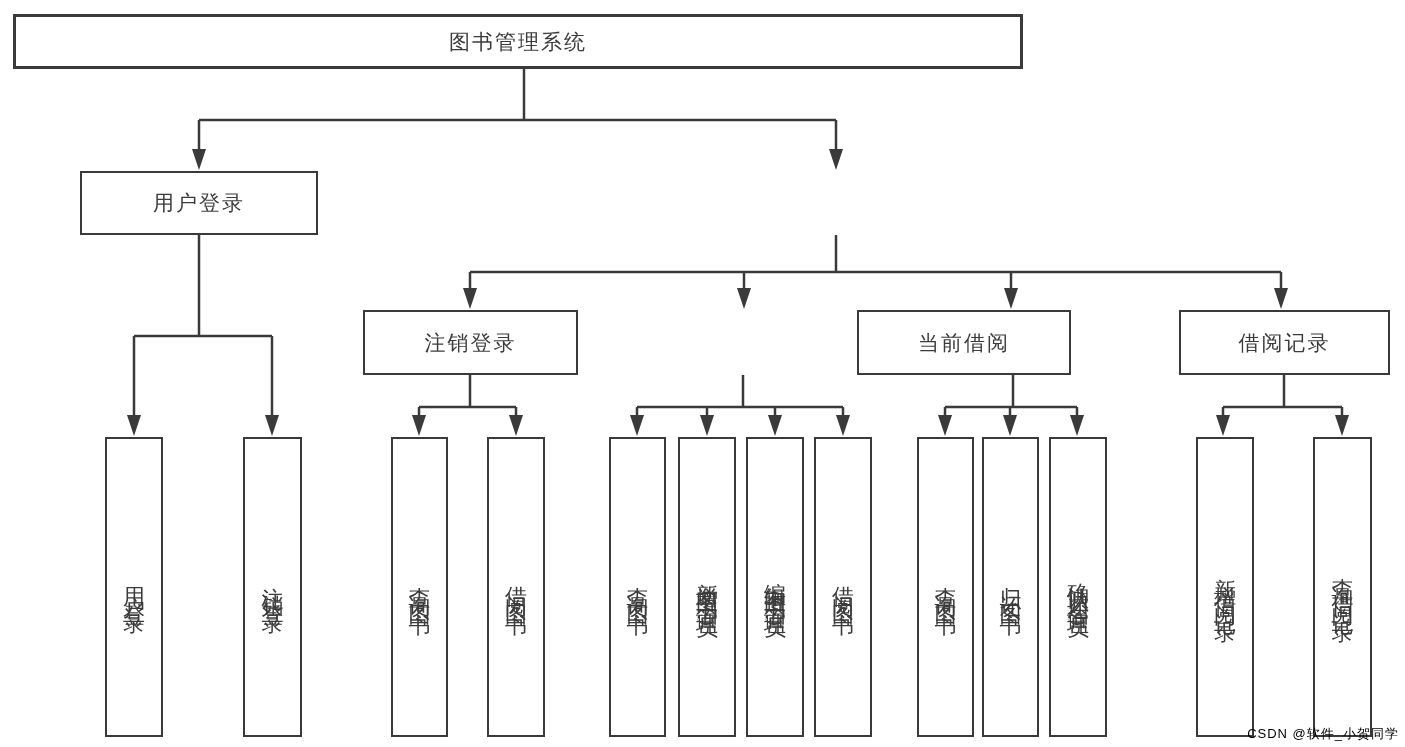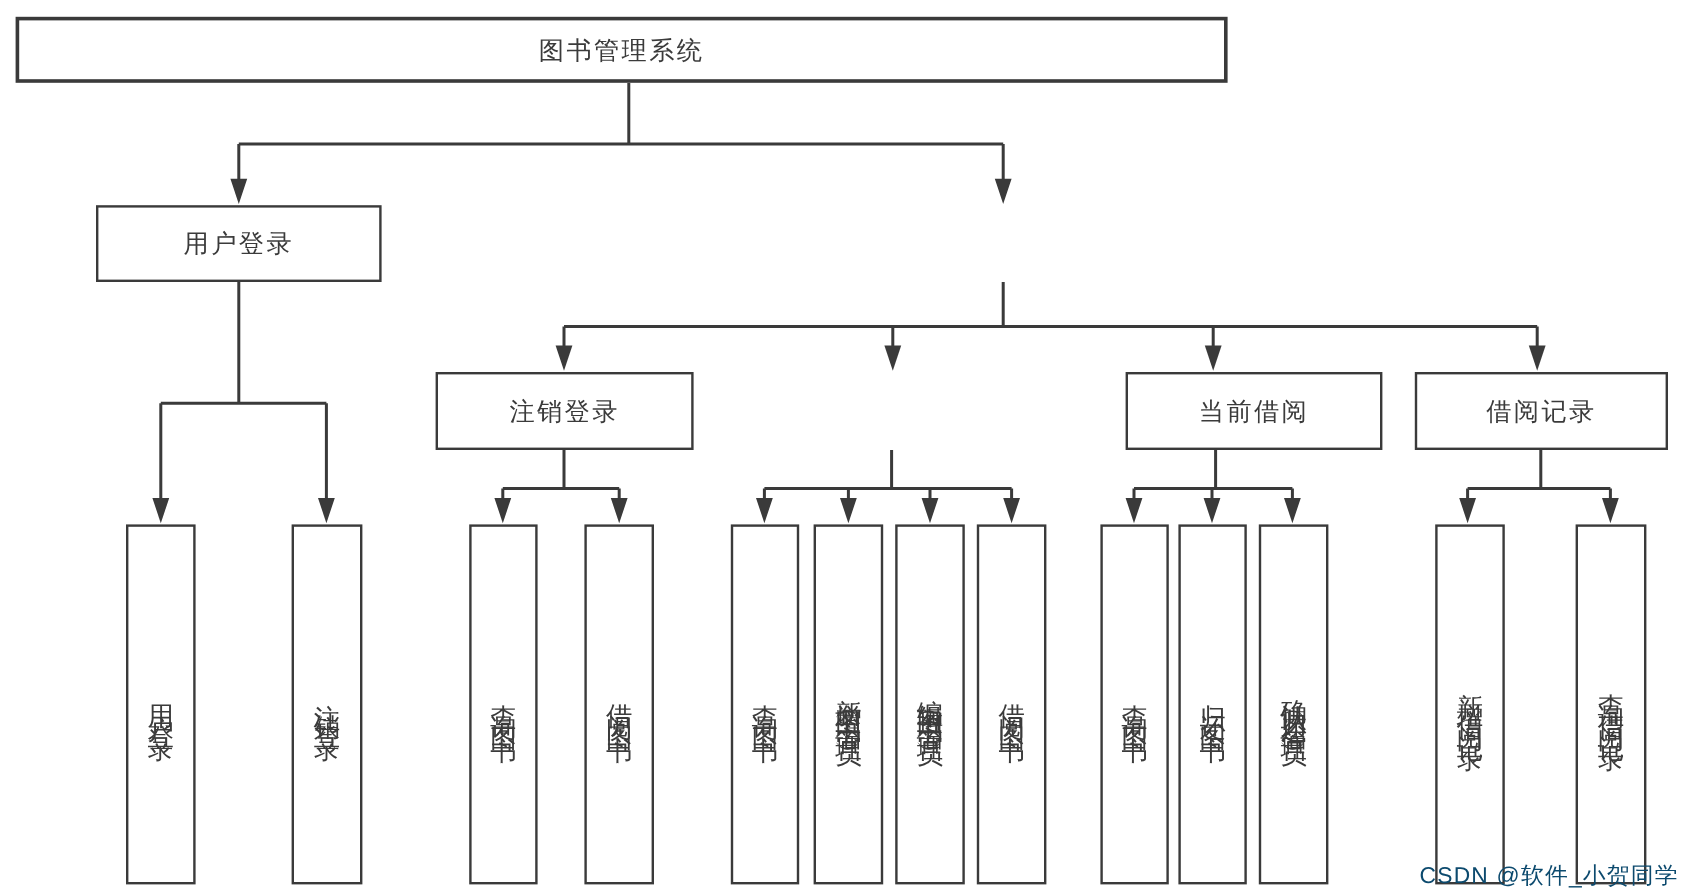--- a/index.html
+++ b/index.html
@@ -41,23 +41,23 @@
     font-size: 22px;
     letter-spacing: 9px;
     color: #3b3b3b;
     line-height: 1;
   }
   .vtext.tight { letter-spacing: 5px; }
   .watermark {
     position: absolute;
     right: 6px;
     bottom: 4px;
-    font-size: 19px;
+    font-size: 13px;
     letter-spacing: 1px;
-    color: #0c4a6e;
+    color: #000000;
     z-index: 5;
     white-space: nowrap;
   }
 </style>
 </head>
 <body>
 
 <div class="canvas">
 
   <svg class="wires" viewBox="0 0 1405 747" xmlns="http://www.w3.org/2000/svg">
@@ -97,21 +97,21 @@
     <span class="h-label">图书管理系统</span>
   </div>
 
   <div class="node" style="left:80px; top:171px; width:238px; height:64px;">
     <span class="h-label">用户登录</span>
   </div>
 
   <div class="node" style="left:363px; top:310px; width:215px; height:65px;">
     <span class="h-label">注销登录</span>
   </div>
-  <div class="node" style="left:938px; top:310px; width:214px; height:65px;">
+  <div class="node" style="left:857px; top:310px; width:214px; height:65px;">
     <span class="h-label">当前借阅</span>
   </div>
   <div class="node" style="left:1179px; top:310px; width:211px; height:65px;">
     <span class="h-label">借阅记录</span>
   </div>
 
   <div class="node" style="left:105px; top:437px; width:58px; height:300px;">
     <span class="vtext">用户登录</span>
   </div>
   <div class="node" style="left:243px; top:437px; width:59px; height:300px;">

